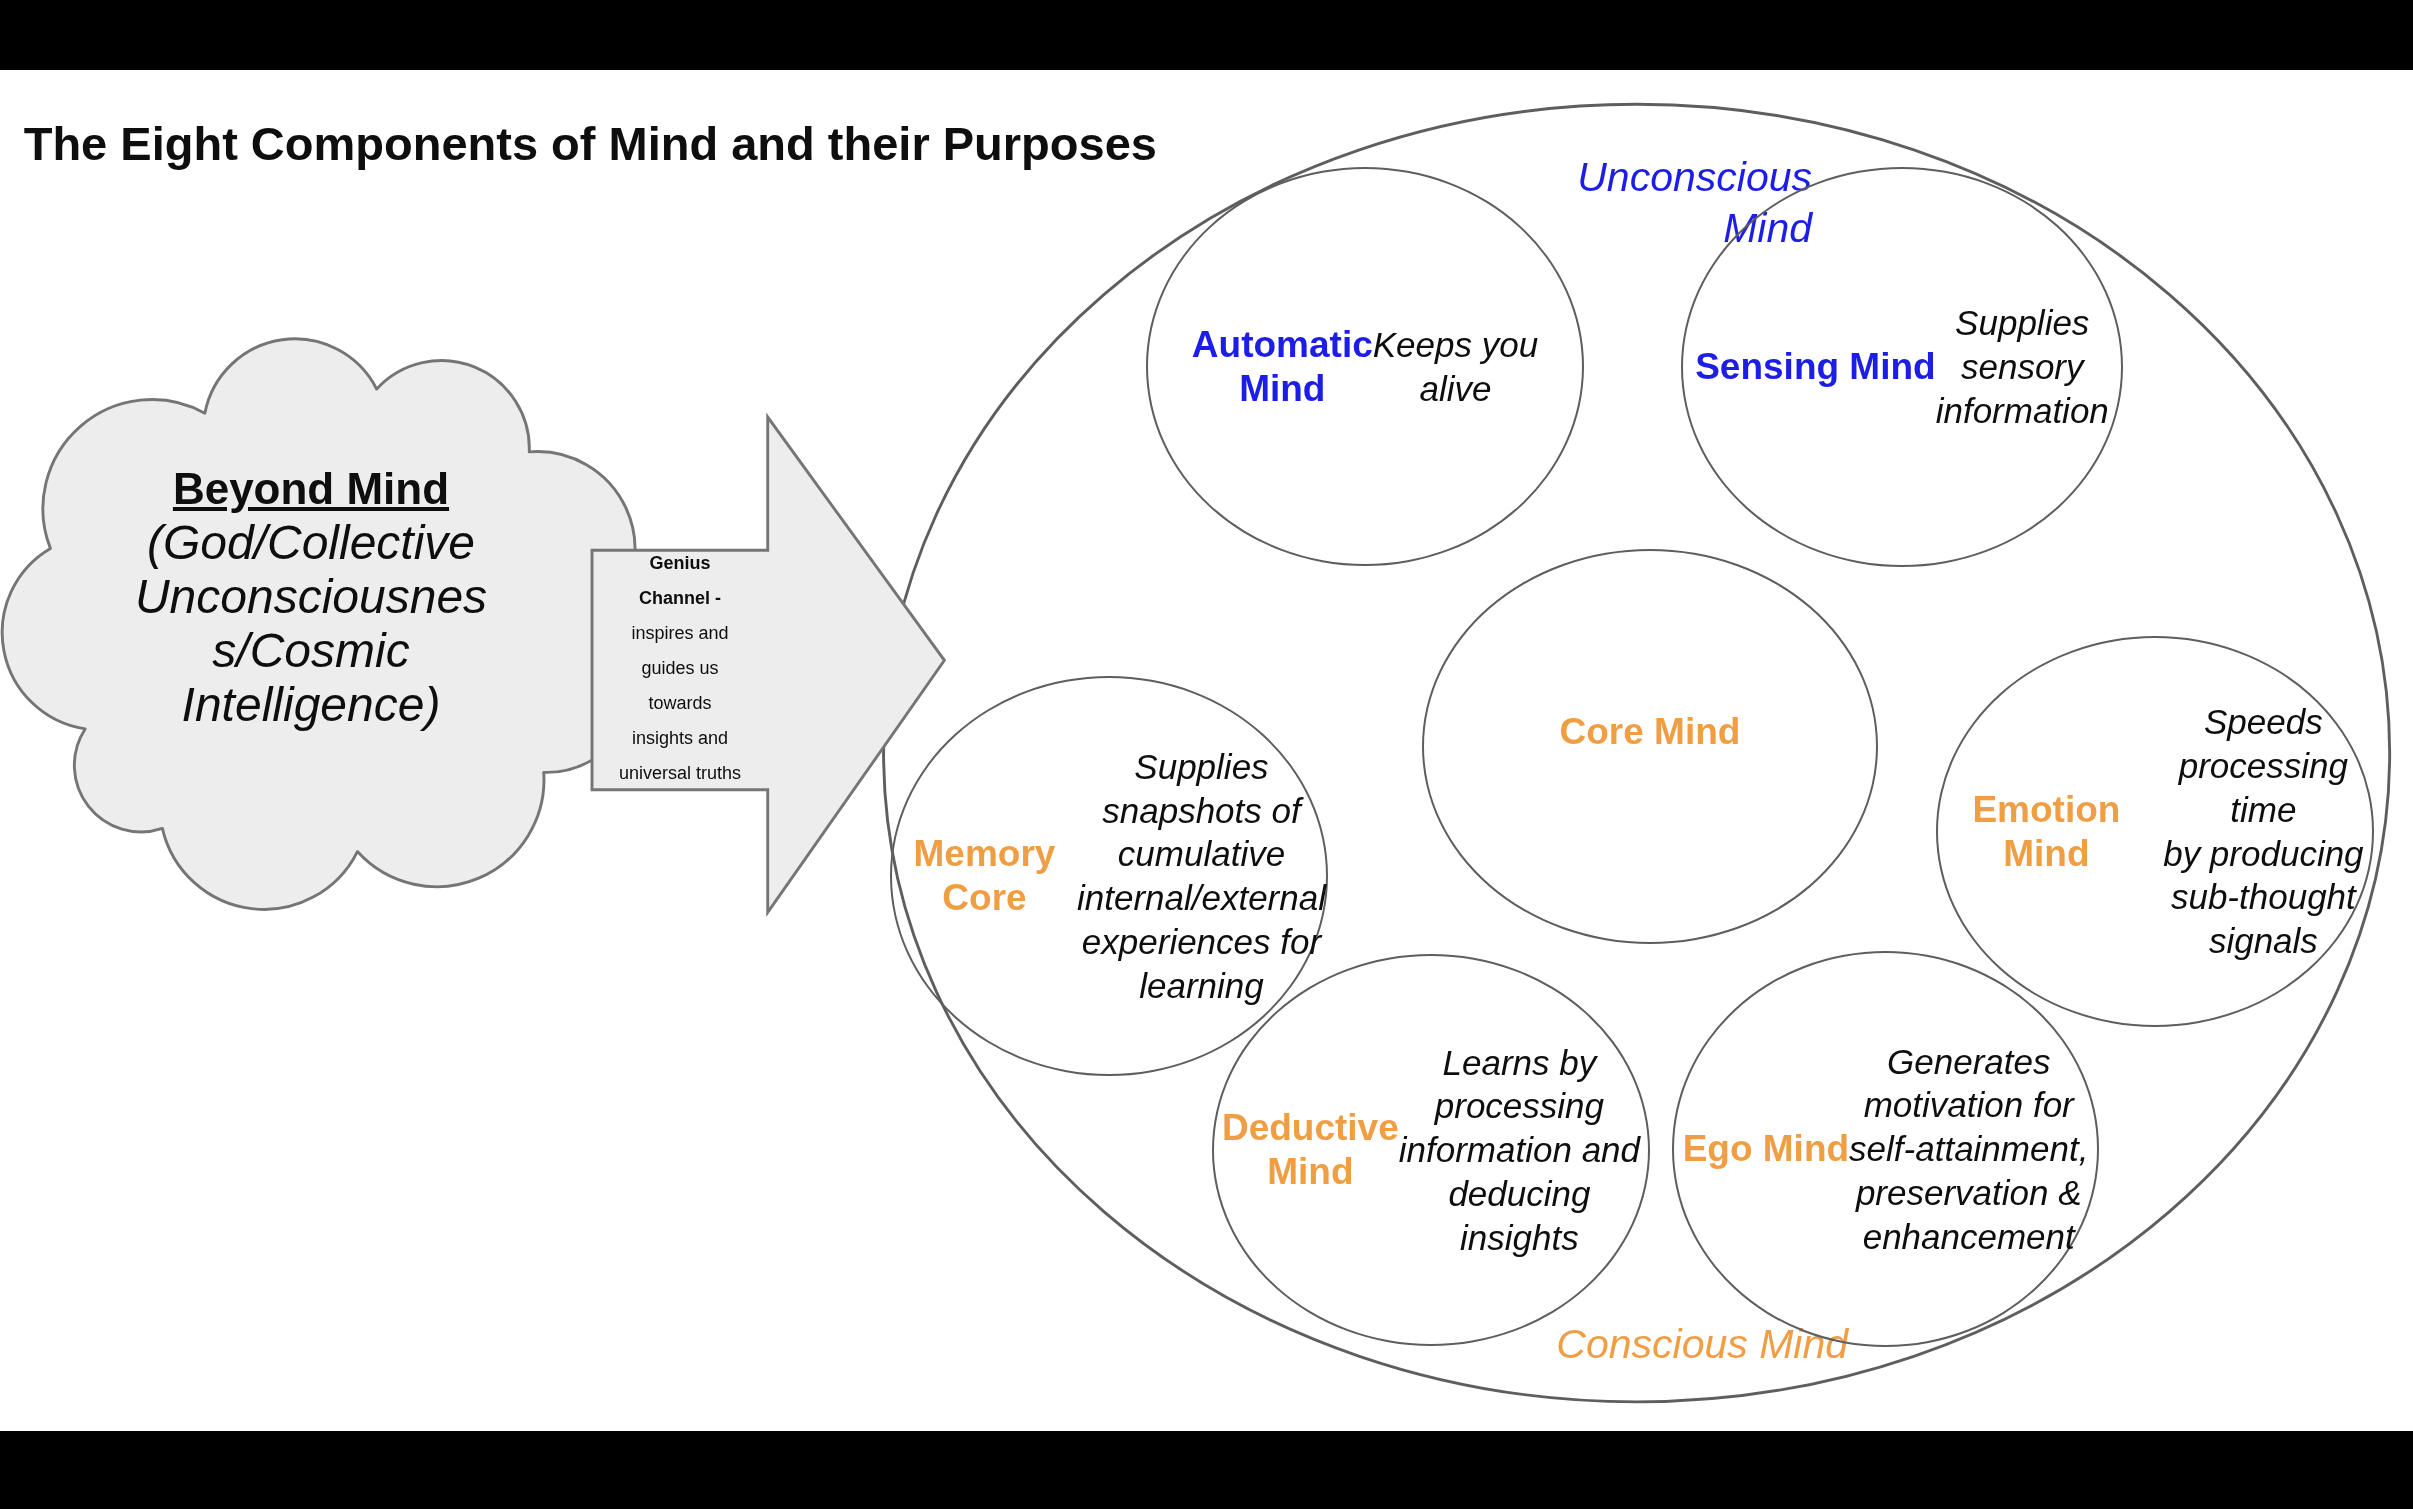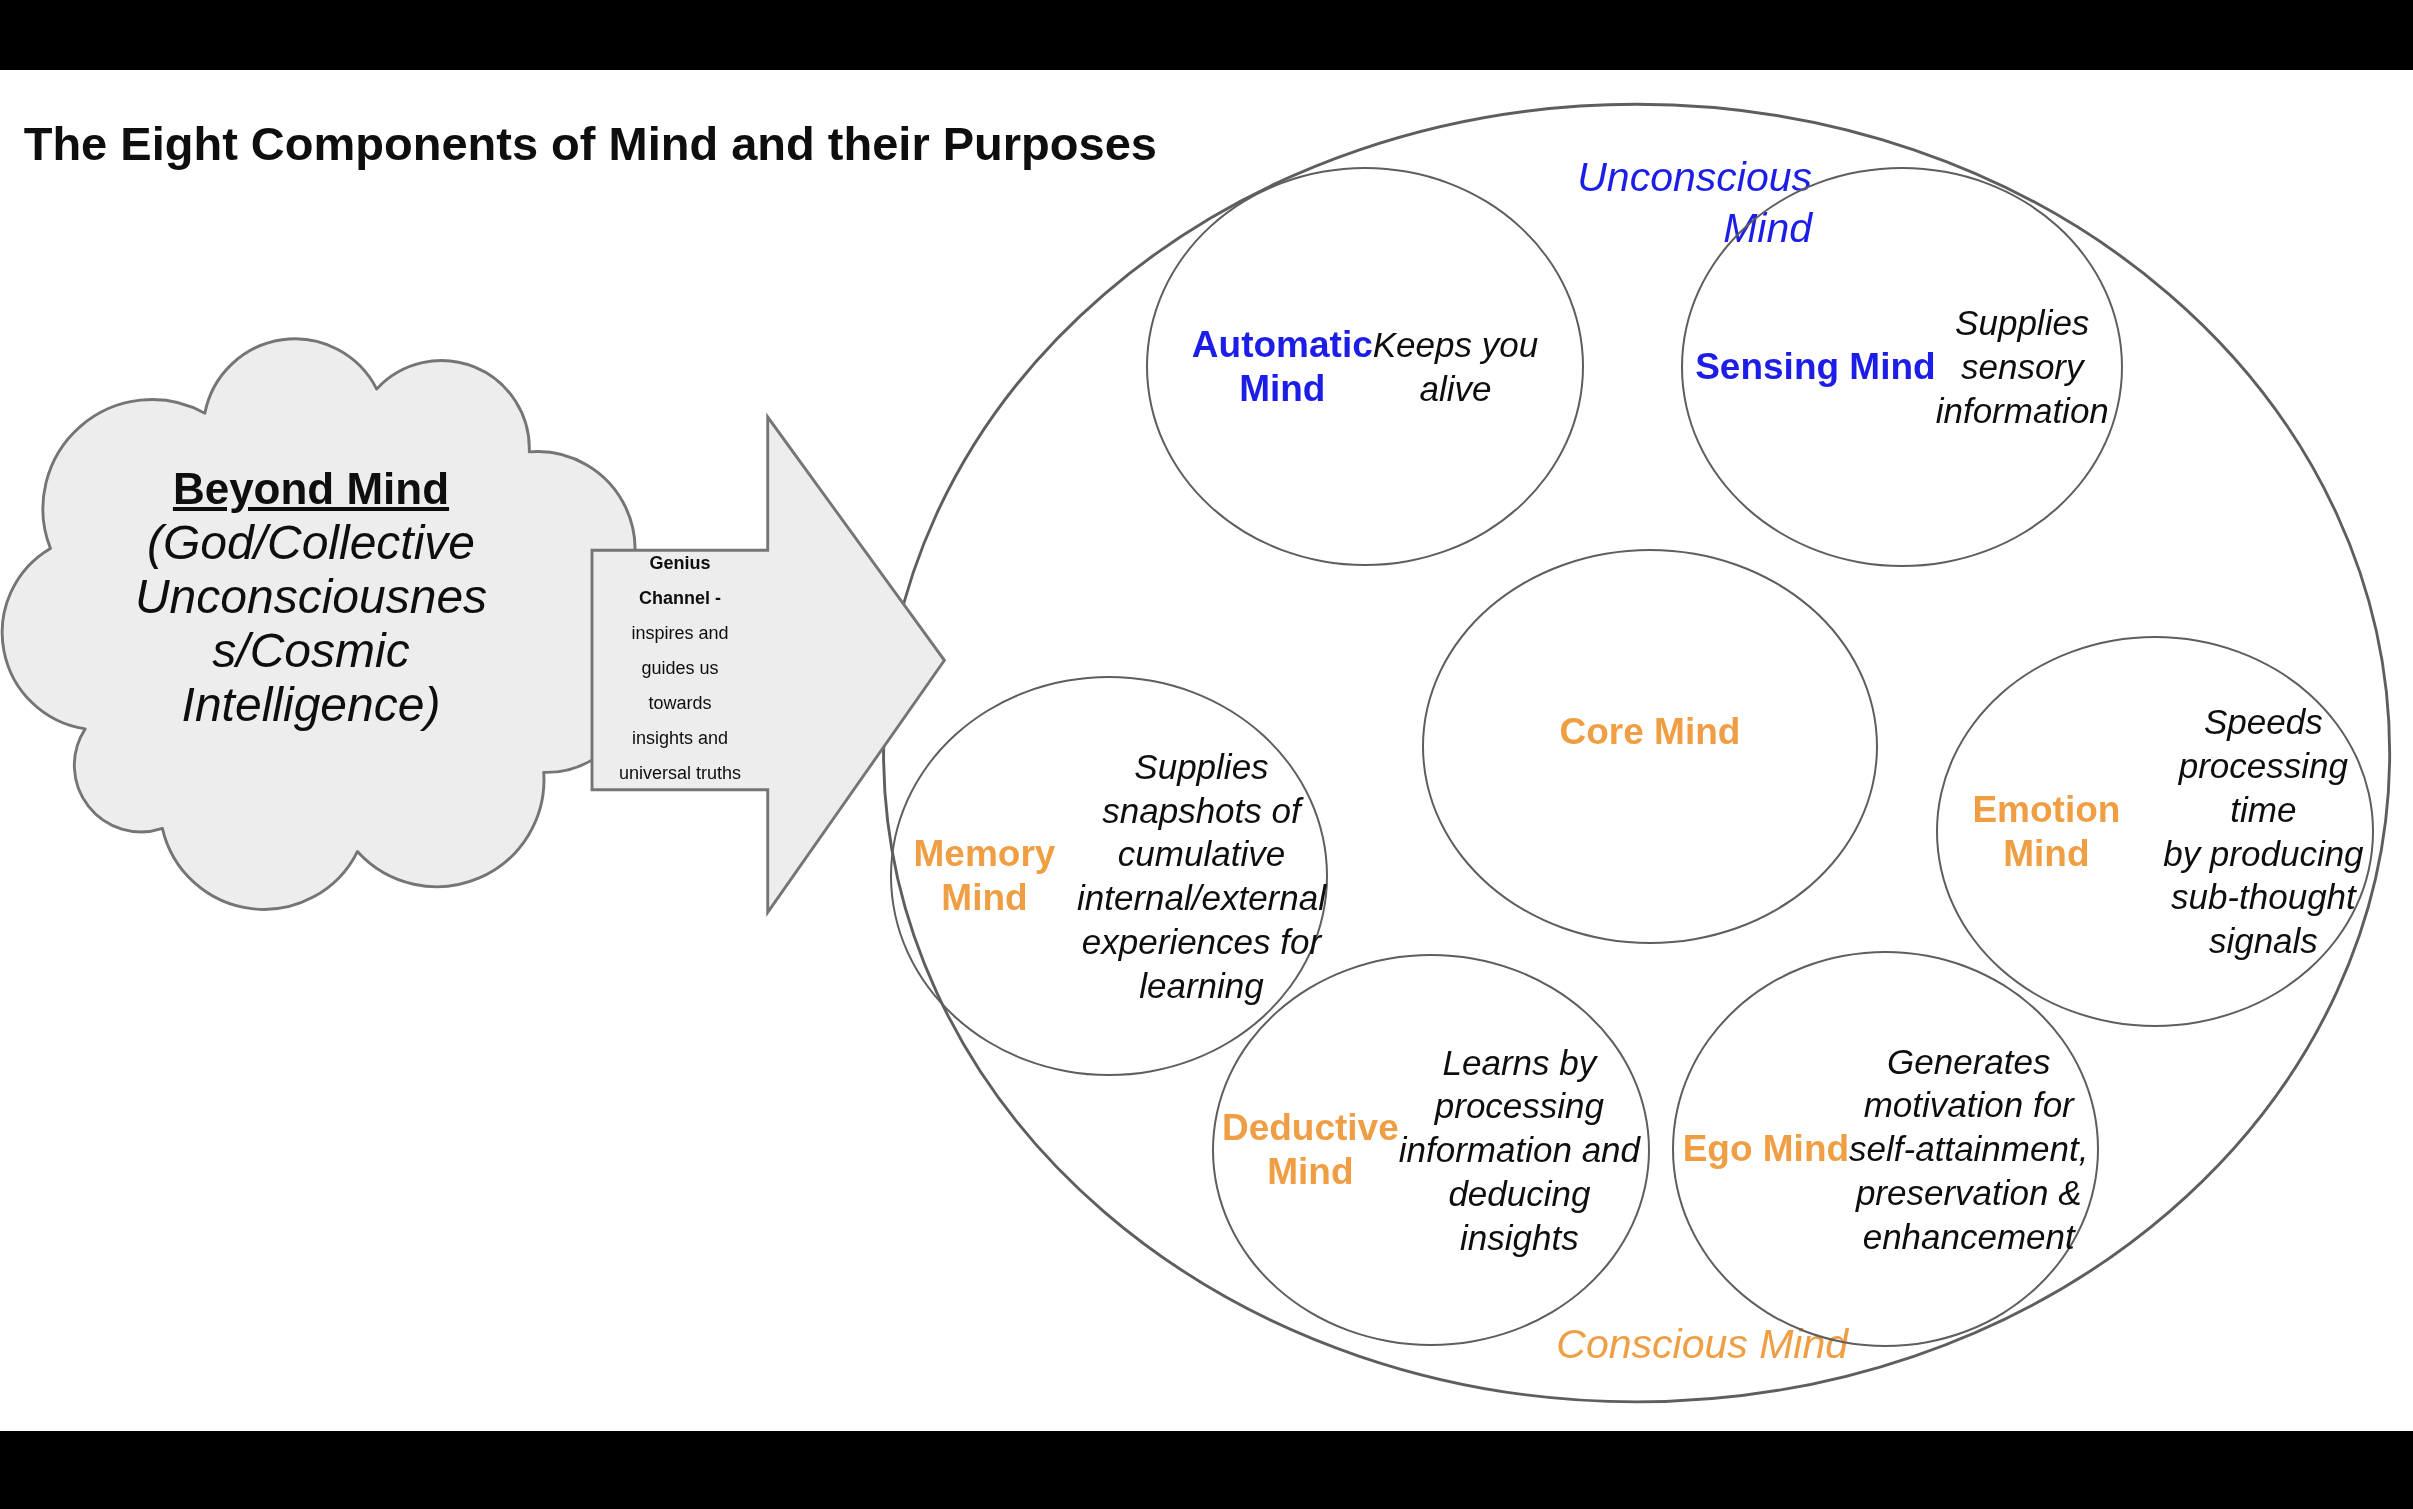--- a/index.html
+++ b/index.html
@@ -98,21 +98,21 @@
 </div>
 
 <div id="bubble-core" class="abs bubble">
   <div class="binner">
     <div class="b-title t-orange">Core Mind</div>
   </div>
 </div>
 
 <div id="bubble-memory" class="abs bubble">
   <div class="binner">
-    <div class="b-title t-orange">Memory Mind</div>
+    <div class="b-title t-orange">Memory Core</div>
     <div class="b-desc">Supplies<br>snapshots of<br>cumulative<br>internal/external<br>experiences for<br>learning</div>
   </div>
 </div>
 
 <div id="bubble-emotion" class="abs bubble">
   <div class="binner">
     <div class="b-title t-orange">Emotion Mind</div>
     <div class="b-desc">Speeds<br>processing time<br>by producing<br>sub-thought<br>signals</div>
   </div>
 </div>

